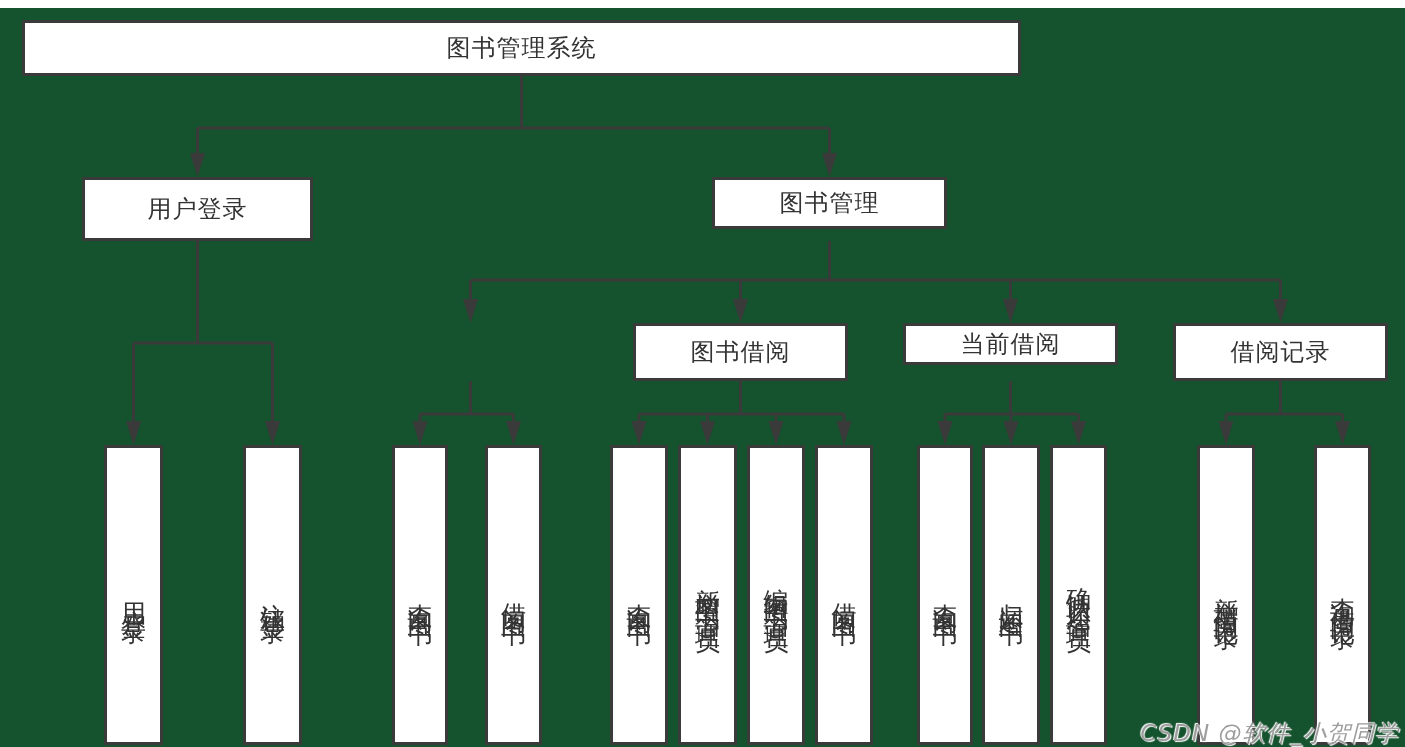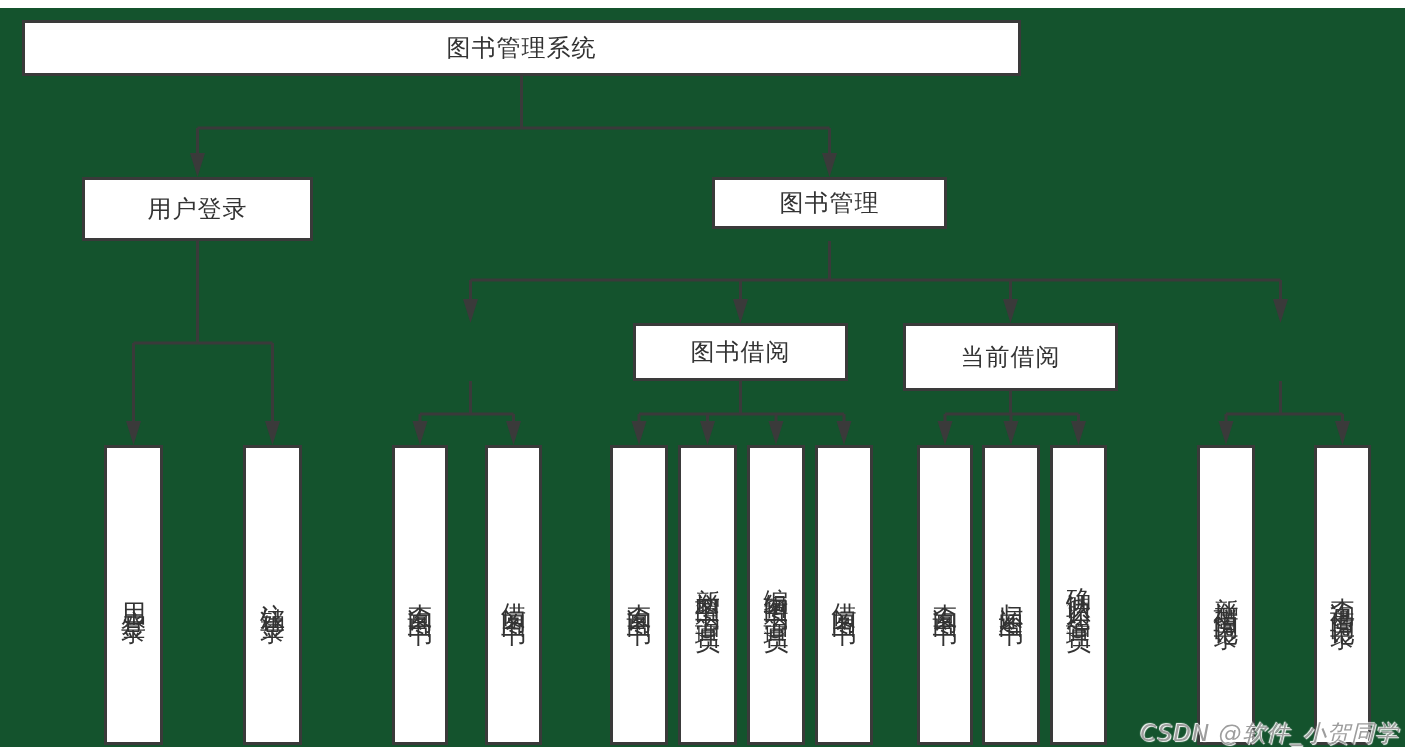--- a/index.html
+++ b/index.html
@@ -94,22 +94,25 @@
   <div class="n h" style="left:82px;top:169px;width:231px;height:64px">
     <span class="lbl">用户登录</span>
   </div>
   <div class="n h" style="left:712px;top:169px;width:235px;height:52px">
     <span class="lbl">图书管理</span>
   </div>
 
   <div class="n h" style="left:633px;top:315px;width:215px;height:58px">
     <span class="lbl">图书借阅</span>
   </div>
-  <div class="n h" style="left:903px;top:315px;width:215px;height:68px">
+  <div class="n h" style="left:903px;top:315px;width:215px;height:42px">
     <span class="lbl">当前借阅</span>
+  </div>
+  <div class="n h" style="left:1173px;top:315px;width:215px;height:58px">
+    <span class="lbl">借阅记录</span>
   </div>
 
   <div class="n v" style="left:104px;top:437px;width:59px;height:300px">
     <span class="lbl">用户登录</span>
   </div>
   <div class="n v" style="left:243px;top:437px;width:59px;height:300px">
     <span class="lbl">注销登录</span>
   </div>
 
   <div class="n v" style="left:392px;top:437px;width:56px;height:300px">

